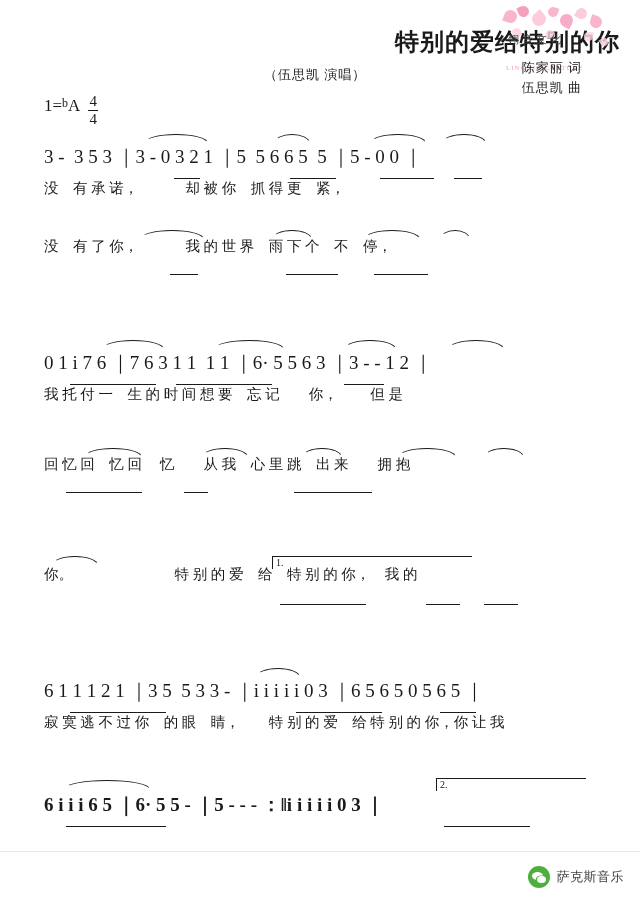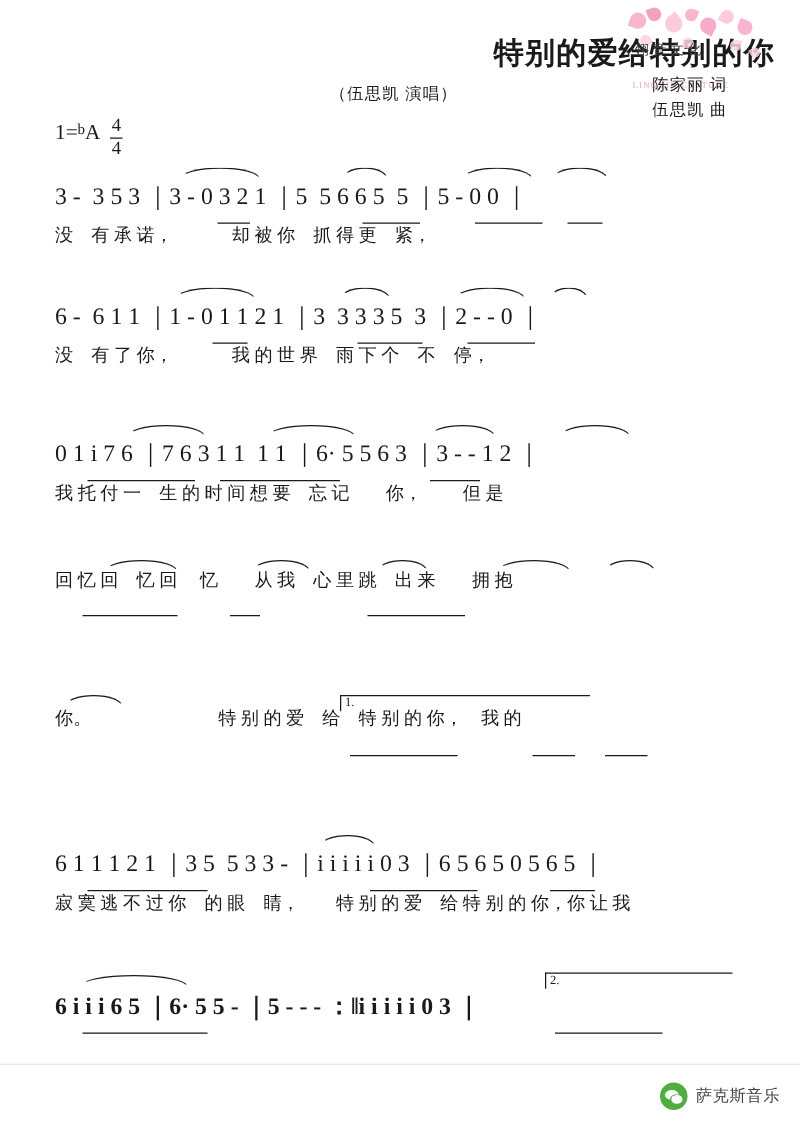--- a/index.html
+++ b/index.html
@@ -238,21 +238,20 @@
   <div class="under" style="left:336px;top:46px;width:54px;"></div>
   <div class="under" style="left:410px;top:46px;width:28px;"></div>
   <div class="lyrics" style="margin-top:9px;">没　有 承 诺，　　　 却 被 你　抓 得 更　紧，</div>
 </div>
 
 <div class="system" style="position:absolute;left:44px;top:228px;width:540px;">
   <div class="slur" style="left:96px;top:2px;width:64px;"></div>
   <div class="slur" style="left:228px;top:2px;width:40px;"></div>
   <div class="slur" style="left:320px;top:2px;width:56px;"></div>
   <div class="slur" style="left:396px;top:2px;width:30px;"></div>
-  <div class="notes" style="margin-top:12px;">6 -  6 1 1 ｜1 - 0 1 1 2 1 ｜3  3 3 3 5  3 ｜2 - - 0 ｜</div>
   <div class="under" style="left:126px;top:46px;width:28px;"></div>
   <div class="under" style="left:242px;top:46px;width:52px;"></div>
   <div class="under" style="left:330px;top:46px;width:54px;"></div>
   <div class="lyrics" style="margin-top:9px;">没　有 了 你，　　　 我 的 世 界　雨 下 个　不　停，</div>
 </div>
 
 <div class="system" style="position:absolute;left:44px;top:338px;width:540px;">
   <div class="slur" style="left:58px;top:2px;width:62px;"></div>
   <div class="slur" style="left:170px;top:2px;width:70px;"></div>
   <div class="slur" style="left:300px;top:2px;width:52px;"></div>

